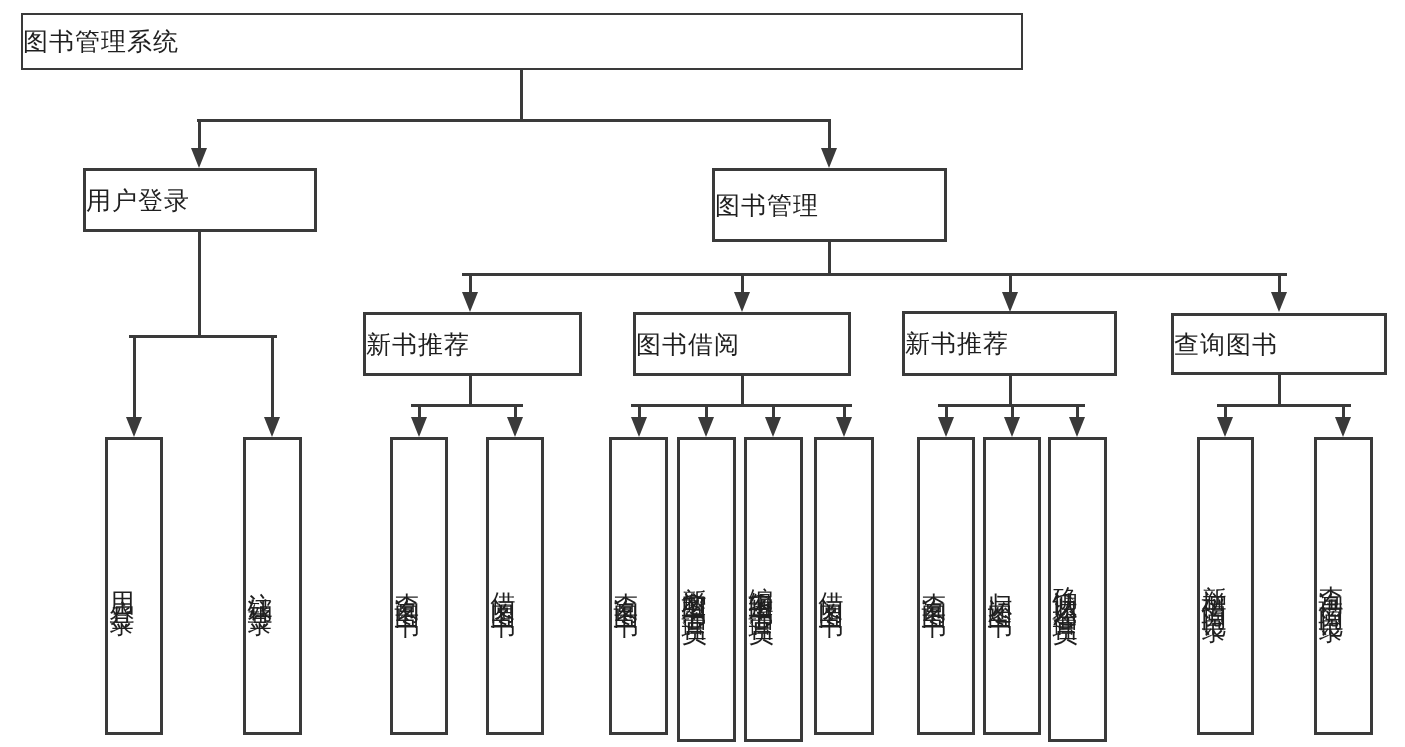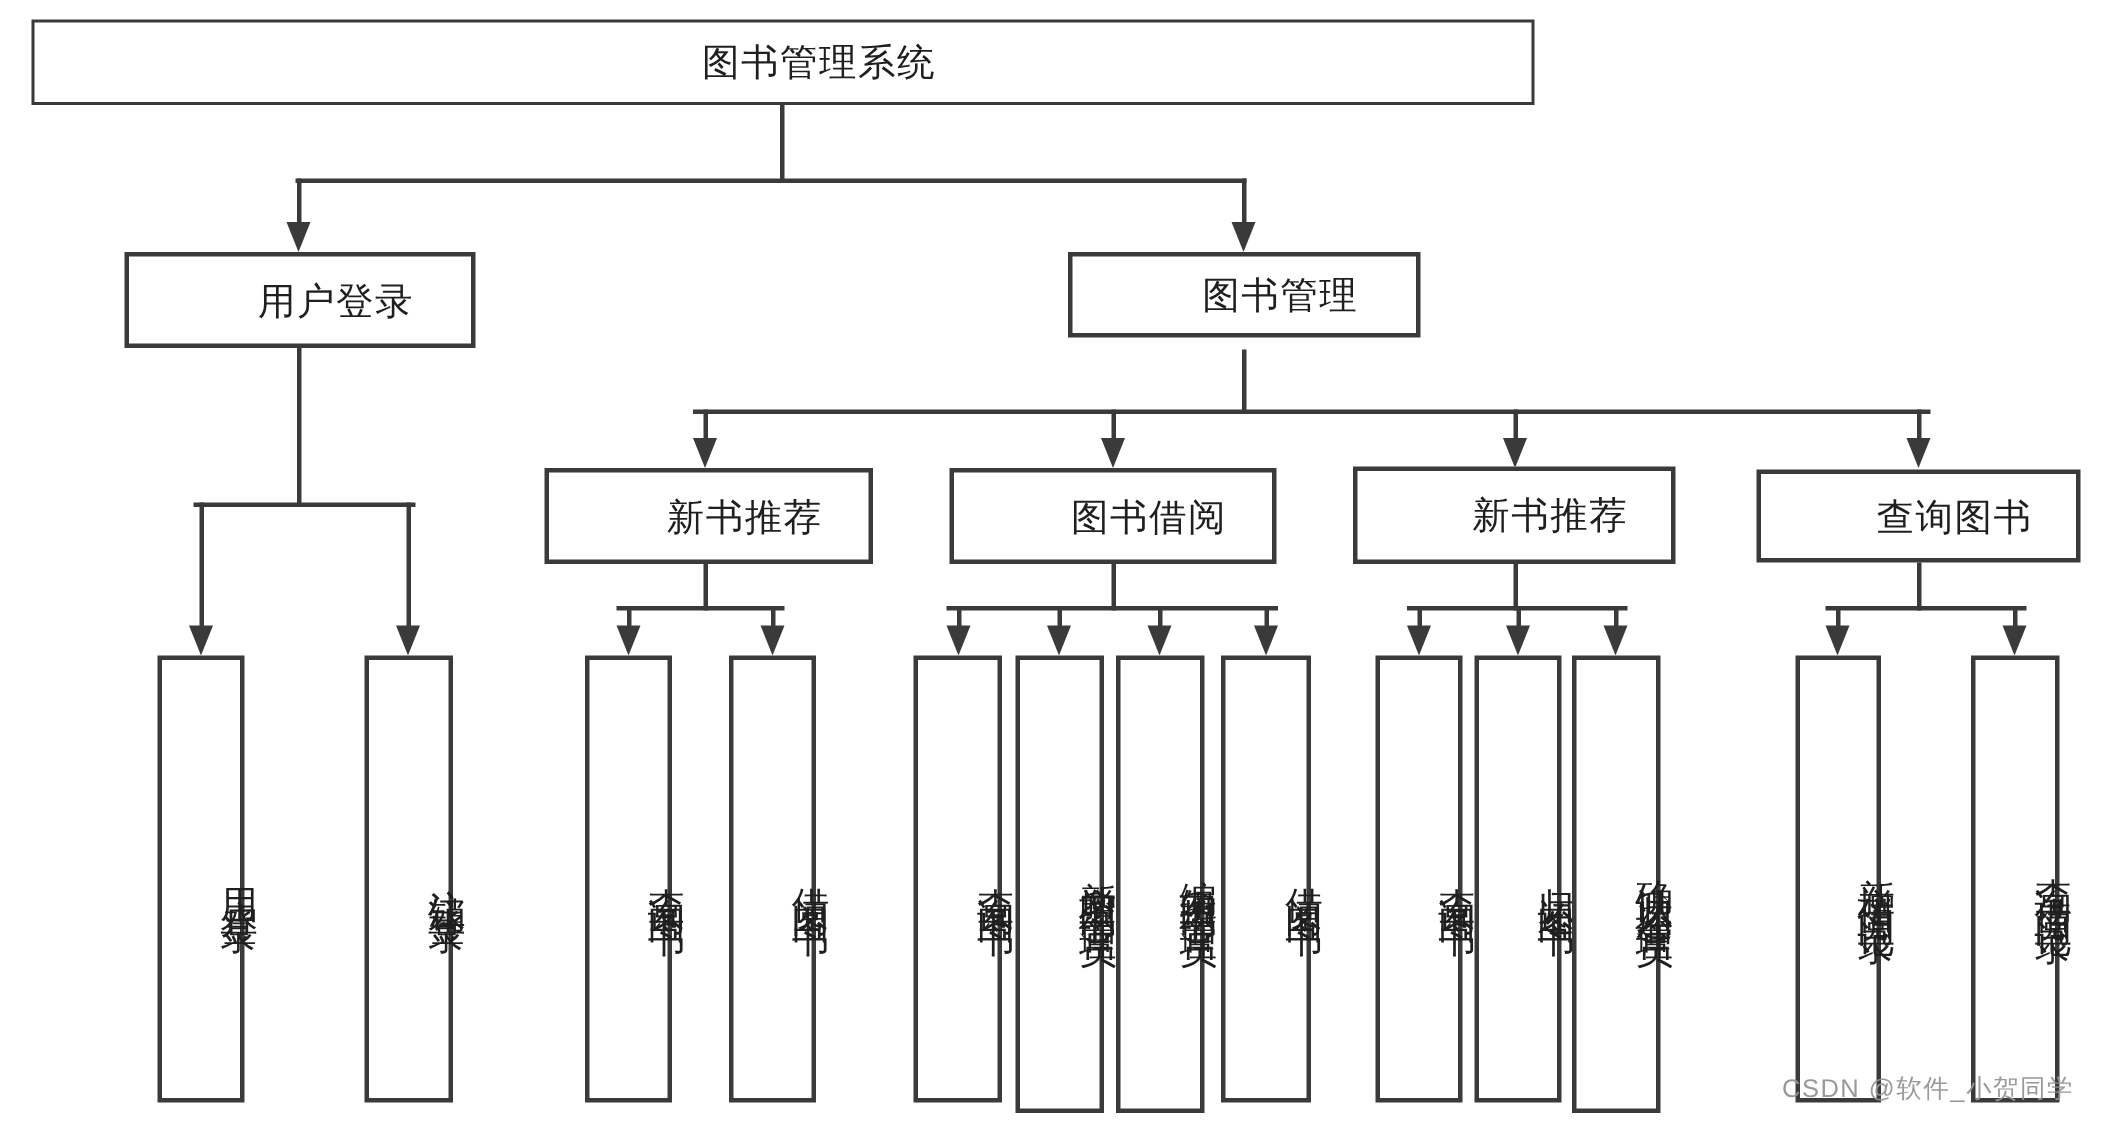--- a/index.html
+++ b/index.html
@@ -3,22 +3,22 @@
 <meta charset="utf-8">
 <style>
   html,body{margin:0;padding:0;background:#ffffff;}
   .canvas{
     position:relative;width:1405px;height:747px;background:#ffffff;
     font-family:"Liberation Sans","DejaVu Sans",sans-serif;
     color:#1f1f1f;overflow:hidden;
   }
   .box{
     position:absolute;box-sizing:border-box;background:#ffffff;
-    border:3px solid #3a3a3a;display:flex;align-items:center;justify-content:center;
-    font-size:25px;letter-spacing:1px;white-space:nowrap;padding-left:48px;
+    border:3px solid #3a3a3a;display:flex;align-items:center;
+    font-size:25px;letter-spacing:1px;white-space:nowrap;
   }
   .box.root{border-width:2px;}
   .vbox span{
     writing-mode:vertical-lr;text-orientation:upright;
     letter-spacing:7px;line-height:1.1;font-size:25px;
   }
   .hl{position:absolute;height:3px;background:#3a3a3a;}
   .vl{position:absolute;width:3px;background:#3a3a3a;}
   .ah{
     position:absolute;width:0;height:0;
@@ -97,21 +97,21 @@
   <div class="vl" style="left:1342px;top:404px;height:15px;"></div>
   <div class="ah" style="left:1335px;top:417px;"></div>
 
   <div class="box root" style="left:21px;top:13px;width:1002px;height:57px;">
     <span>图书管理系统</span>
   </div>
 
   <div class="box" style="left:83px;top:168px;width:234px;height:64px;">
     <span>用户登录</span>
   </div>
-  <div class="box" style="left:712px;top:168px;width:235px;height:57px;">
+  <div class="box" style="left:712px;top:168px;width:235px;height:74px;">
     <span>图书管理</span>
   </div>
 
   <div class="box" style="left:633px;top:312px;width:218px;height:64px;">
     <span>图书借阅</span>
   </div>
   <div class="box" style="left:363px;top:312px;width:219px;height:64px;">
     <span>新书推荐</span>
   </div>
   <div class="box" style="left:902px;top:311px;width:215px;height:65px;">
@@ -158,15 +158,14 @@
     <span style="letter-spacing:5px;">确认归还（管理员）</span>
   </div>
 
   <div class="box vbox" style="left:1197px;top:437px;width:57px;height:298px;">
     <span>新增借阅记录</span>
   </div>
   <div class="box vbox" style="left:1314px;top:437px;width:59px;height:298px;">
     <span>查询借阅记录</span>
   </div>
 
-  <div class="watermark">CSDN @软件_小贺同学</div>
 
 </div>
 
 </body></html>

